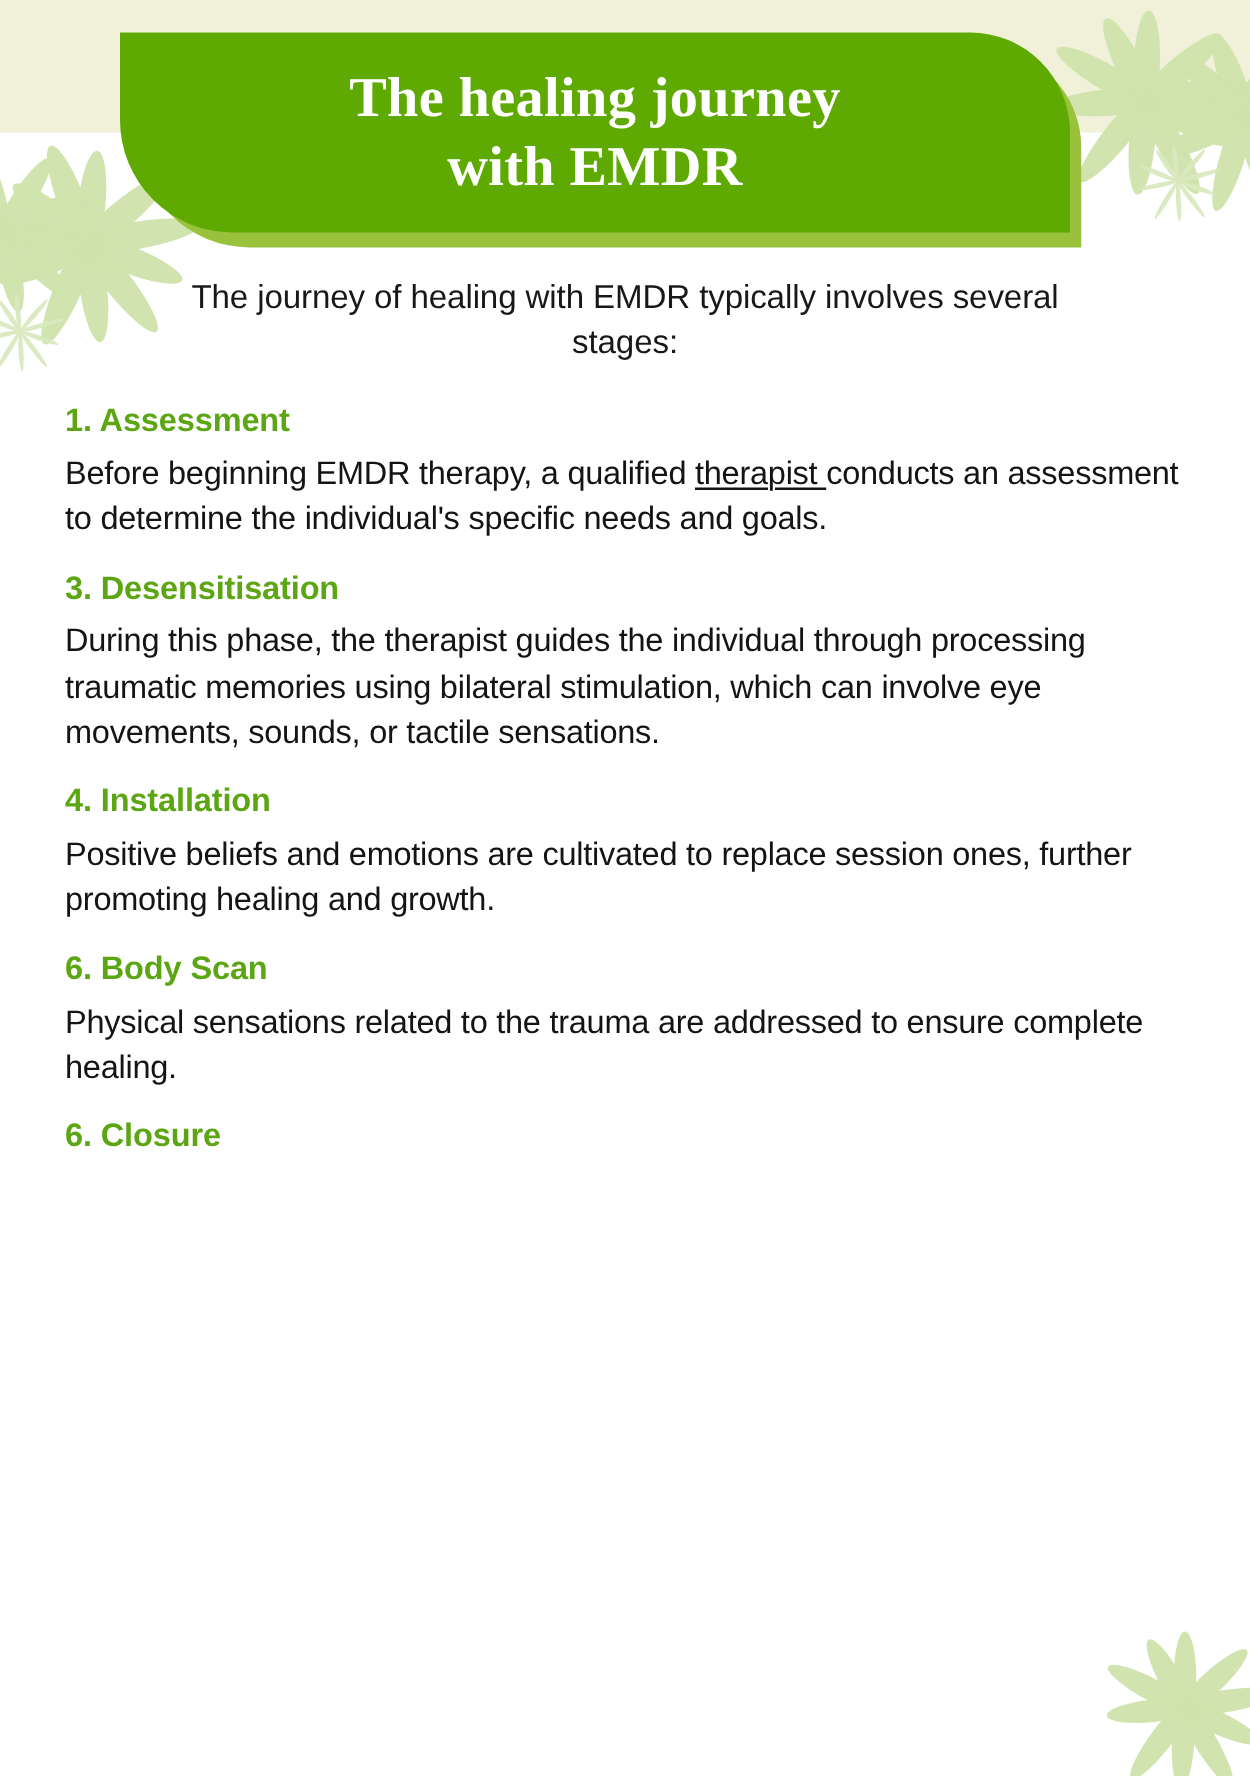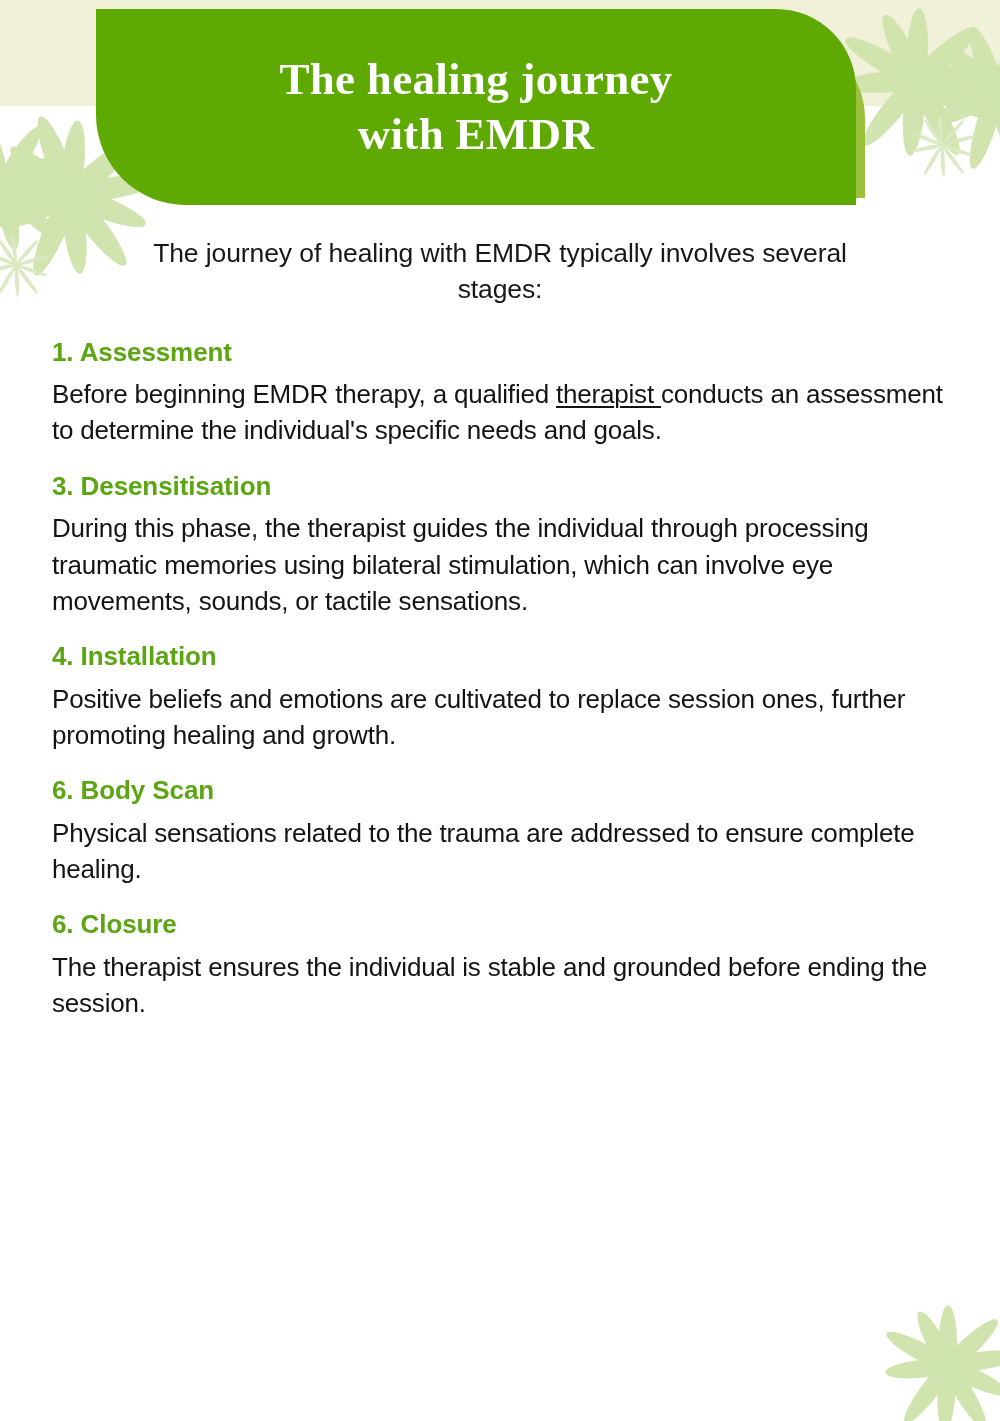--- a/index.html
+++ b/index.html
@@ -63,23 +63,23 @@
     left: 110px;
     top: 38px;
     width: 755px;
     height: 160px;
     background: #9ac13c;
     border-radius: 0 80px 0 90px;
   }
   .header-card {
     position: absolute;
     left: 96px;
-    top: 9px;
+    top: 26px;
     width: 760px;
-    height: 196px;
+    height: 160px;
     background: #5eaa02;
     border-radius: 0 80px 0 90px;
     display: flex;
     align-items: center;
     justify-content: center;
   }
   .header-title {
     color: #ffffff;
     font-family: "Liberation Serif", "DejaVu Serif", serif;
     font-weight: 700;
@@ -89,21 +89,21 @@
     letter-spacing: .3px;
     white-space: pre-line;
     margin: 0;
     padding: 0 26px;
   }
 
   
   #content {
     position: absolute;
     left: 0;
-    top: 236px;
+    top: 220px;
     width: 1000px;
     z-index: 3;
     padding: 0 52px;
     box-sizing: border-box;
   }
   .intro {
     margin: 0 0 28px 0;
     padding: 0 74px;
     text-align: center;
     font-size: 26.5px;
@@ -259,16 +259,15 @@
     <p class="stage-body">Positive beliefs and emotions are cultivated to replace session ones, further promoting healing and growth.</p>
   </section>
 
   <section class="stage">
     <h2 class="stage-title">6. Body Scan</h2>
     <p class="stage-body">Physical sensations related to the trauma are addressed to ensure complete healing.</p>
   </section>
 
   <section class="stage">
     <h2 class="stage-title">6. Closure</h2>
-    <p class="stage-body">The therapist ensures the individual is stable and grounded before ending the session.</p>
   </section>
 
 </div>
 
 </body></html>

